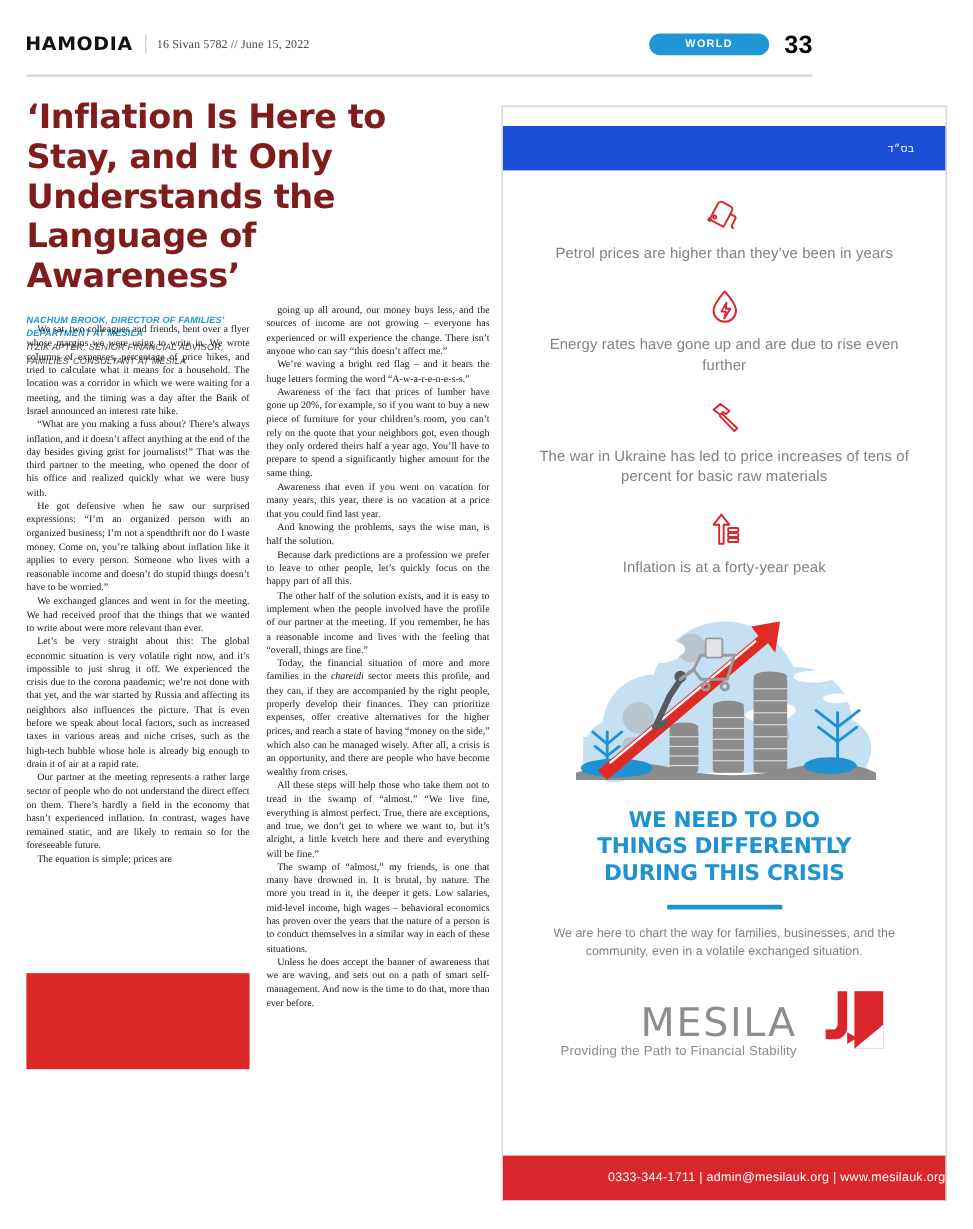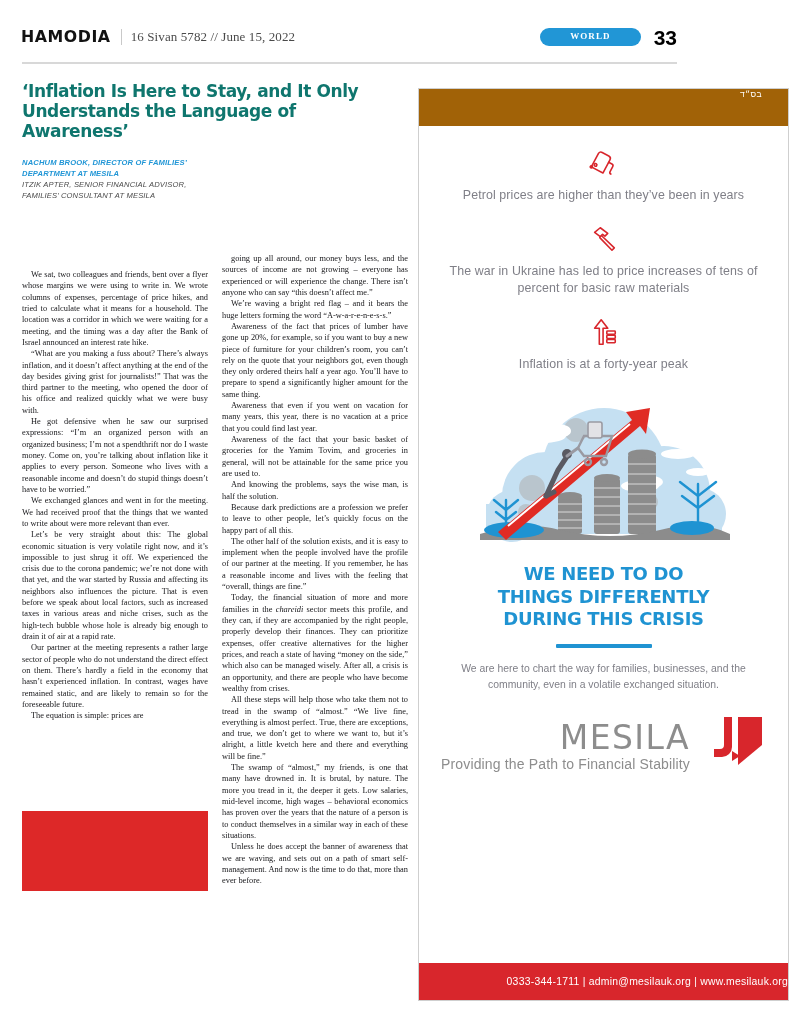--- a/index.html
+++ b/index.html
@@ -28,53 +28,52 @@
     letter-spacing: .5px;
     color: #121212;
     transform: scaleX(1.02);
   }
   .brand-rule {
     width: 1px; height: 16px; background: #c9c9c9;
     margin: 0 9px 0 11px;
   }
   .issue-date {
     font-family: "Liberation Serif", serif;
-    font-size: 13px;
+    font-size: 10px;
     color: #4a4a4a;
     letter-spacing: .1px;
     white-space: nowrap;
   }
   .masthead-right {
     margin-left: auto; display: flex; align-items: center; gap: 13px;
   }
   .section-pill {
     background: #2196d6;
     color: #ffffff;
     font-size: 9px; font-weight: 700; letter-spacing: 1.1px;
     padding: 4px 30px 5px;
     border-radius: 11px;
     line-height: 1;
-    font-family: Liberation Serif, serif;
   }
   .page-number {
     color: #000000; font-size: 21px; font-weight: 700; line-height: 1;
   }
   .masthead-rule {
     position: absolute; left: 22px; right: 22px; top: 62px;
     height: 2px; background: #d8d8d8;
   }
 
   
   .article { position: absolute; left: 22px; top: 82px; width: 382px; }
   .headline {
     font-family: "DejaVu Sans", sans-serif;
     font-weight: 800;
-    font-size: 17px;
+    font-size: 28px;
     line-height: 1.175;
-    color: #0f766e;
+    color: #7f1d1d;
     letter-spacing: -.4px;
     width: 375px;
   }
   .byline { margin-top: 16px; width: 186px; font-style: italic; }
   .byline-primary {
     color: #2196d6; font-weight: 700; font-size: 7.6px;
     line-height: 1.42; letter-spacing: .15px; text-transform: uppercase;
   }
   .byline-secondary {
     color: #4b4b4b; font-size: 7.6px; line-height: 1.42;
@@ -108,23 +107,24 @@
   
   .ad {
     position: absolute; left: 418px; top: 88px;
     width: 371px; height: 913px;
     background: #ffffff;
     border: 1px solid #cfcfcf;
     overflow: hidden;
     display: flex; flex-direction: column;
   }
   .ad-topbar {
-    height: 37px; background: #a16207; flex: 0 0 auto;
-    display: flex; align-items: flex-start; justify-content: flex-end;
+    height: 37px; background: #1d4ed8; flex: 0 0 auto;
+    display: flex; align-items: center; justify-content: flex-end;
     padding-right: 26px;
+    margin-top: 16px;
   }
   .ad-topbar-text {
     color: #ffffff; font-size: 8.5px; letter-spacing: .4px;
     direction: rtl;
   }
   .ad-body { flex: 1 1 auto; padding: 22px 26px 0; }
 
   .ad-point { text-align: center; margin-bottom: 19px; }
   .ad-point .pt-icon {
     display: block; margin: 0 auto 9px; height: 30px;
@@ -164,21 +164,21 @@
   .logo-left { text-align: right; }
   .logo-word {
     font-family: "DejaVu Sans", sans-serif;
     font-weight: 400;
     font-size: 33px;
     letter-spacing: 1.4px;
     color: #8d8d8d;
     line-height: .95;
   }
   .logo-tag {
-    font-size: 14px; color: #8d8d8d; letter-spacing: .15px;
+    font-size: 11px; color: #8d8d8d; letter-spacing: .15px;
     margin-top: 3px; white-space: nowrap;
   }
   .logo-mark { margin-left: -2px; margin-bottom: 1px; }
 
   .ad-footer {
     margin-top: auto;
     height: 37px; background: #d8262c;
     display: flex; align-items: center; justify-content: flex-end;
     flex: 0 0 auto;
   }
@@ -218,21 +218,20 @@
         <p>We exchanged glances and went in for the meeting. We had received proof that the things that we wanted to write about were more relevant than ever.</p>
         <p>Let’s be very straight about this: The global economic situation is very volatile right now, and it’s impossible to just shrug it off. We experienced the crisis due to the corona pandemic; we’re not done with that yet, and the war started by Russia and affecting its neighbors also influences the picture. That is even before we speak about local factors, such as increased taxes in various areas and niche crises, such as the high-tech bubble whose hole is already big enough to drain it of air at a rapid rate.</p>
         <p>Our partner at the meeting represents a rather large sector of people who do not understand the direct effect on them. There’s hardly a field in the economy that hasn’t experienced inflation. In contrast, wages have remained static, and are likely to remain so for the foreseeable future.</p>
         <p>The equation is simple: prices are</p>
       </div>
     <div class="col col-2" id="col2">
         <p>going up all around, our money buys less, and the sources of income are not growing – everyone has experienced or will experience the change. There isn’t anyone who can say “this doesn’t affect me.”</p>
         <p>We’re waving a bright red flag – and it bears the huge letters forming the word “A-w-a-r-e-n-e-s-s.”</p>
         <p>Awareness of the fact that prices of lumber have gone up 20%, for example, so if you want to buy a new piece of furniture for your children’s room, you can’t rely on the quote that your neighbors got, even though they only ordered theirs half a year ago. You’ll have to prepare to spend a significantly higher amount for the same thing.</p>
         <p>Awareness that even if you went on vacation for many years, this year, there is no vacation at a price that you could find last year.</p>
-        <p>Awareness of the fact that your basic basket of groceries for the Yamim Tovim, and groceries in general, will not be attainable for the same price you are used to.</p>
         <p>And knowing the problems, says the wise man, is half the solution.</p>
         <p>Because dark predictions are a profession we prefer to leave to other people, let’s quickly focus on the happy part of all this.</p>
         <p>The other half of the solution exists, and it is easy to implement when the people involved have the profile of our partner at the meeting. If you remember, he has a reasonable income and lives with the feeling that “overall, things are fine.”</p>
         <p>Today, the financial situation of more and more families in the <em>chareidi</em> sector meets this profile, and they can, if they are accompanied by the right people, properly develop their finances. They can prioritize expenses, offer creative alternatives for the higher prices, and reach a state of having “money on the side,” which also can be managed wisely. After all, a crisis is an opportunity, and there are people who have become wealthy from crises.</p>
         <p>All these steps will help those who take them not to tread in the swamp of “almost.” “We live fine, everything is almost perfect. True, there are exceptions, and true, we don’t get to where we want to, but it’s alright, a little kvetch here and there and everything will be fine.”</p>
         <p>The swamp of “almost,” my friends, is one that many have drowned in. It is brutal, by nature. The more you tread in it, the deeper it gets. Low salaries, mid-level income, high wages – behavioral economics has proven over the years that the nature of a person is to conduct themselves in a similar way in each of these situations.</p>
         <p>Unless he does accept the banner of awareness that we are waving, and sets out on a path of smart self-management. And now is the time to do that, more than ever before.</p>
       </div>
   </div>
 
@@ -251,20 +250,29 @@
           <svg width="30" height="30" viewBox="0 0 32 32" fill="none" stroke="#d8262c" stroke-width="1.7" stroke-linecap="round" stroke-linejoin="round">
             <path d="M6 26 L6 10 a3 3 0 0 1 3-3 h8 a3 3 0 0 1 3 3 v16 z" transform="rotate(28 16 16)"></path>
             <path d="M20 13 h4 a2 2 0 0 1 2 2 v6 a2 2 0 0 0 2 2" transform="rotate(28 16 16)"></path>
             <circle cx="9" cy="22" r="1.4" transform="rotate(28 16 16)"></circle>
             <circle cx="6" cy="26" r="1.1" transform="rotate(28 16 16)"></circle>
           </svg>
         </span>
         <div class="pt-text">Petrol prices are higher than they’ve been in years</div>
       </div>
 
+      <div class="ad-point">
+        <span class="pt-icon">
+          <svg width="28" height="30" viewBox="0 0 28 32" fill="none" stroke="#d8262c" stroke-width="1.7" stroke-linecap="round" stroke-linejoin="round">
+            <path d="M14 3 C14 3 4 14 4 20 a10 10 0 0 0 20 0 C24 14 14 3 14 3 z"></path>
+            <path d="M15.5 13 L11 21 h4 l-1.5 6 L19 18.5 h-4 z"></path>
+          </svg>
+        </span>
+        <div class="pt-text">Energy rates have gone up and are due to rise even further</div>
+      </div>
 
       <div class="ad-point">
         <span class="pt-icon">
           <svg width="30" height="30" viewBox="0 0 32 32" fill="none" stroke="#d8262c" stroke-width="1.7" stroke-linecap="round" stroke-linejoin="round">
             <path d="M6 9 L12 4 L20 10 L17 13 L14.5 11 L12 13.5 z"></path>
             <path d="M13.5 12.5 L27 25.5 L24.5 28 L11.5 14.5"></path>
           </svg>
         </span>
         <div class="pt-text">The war in Ukraine has led to price increases of tens of percent for basic raw materials</div>
       </div>

